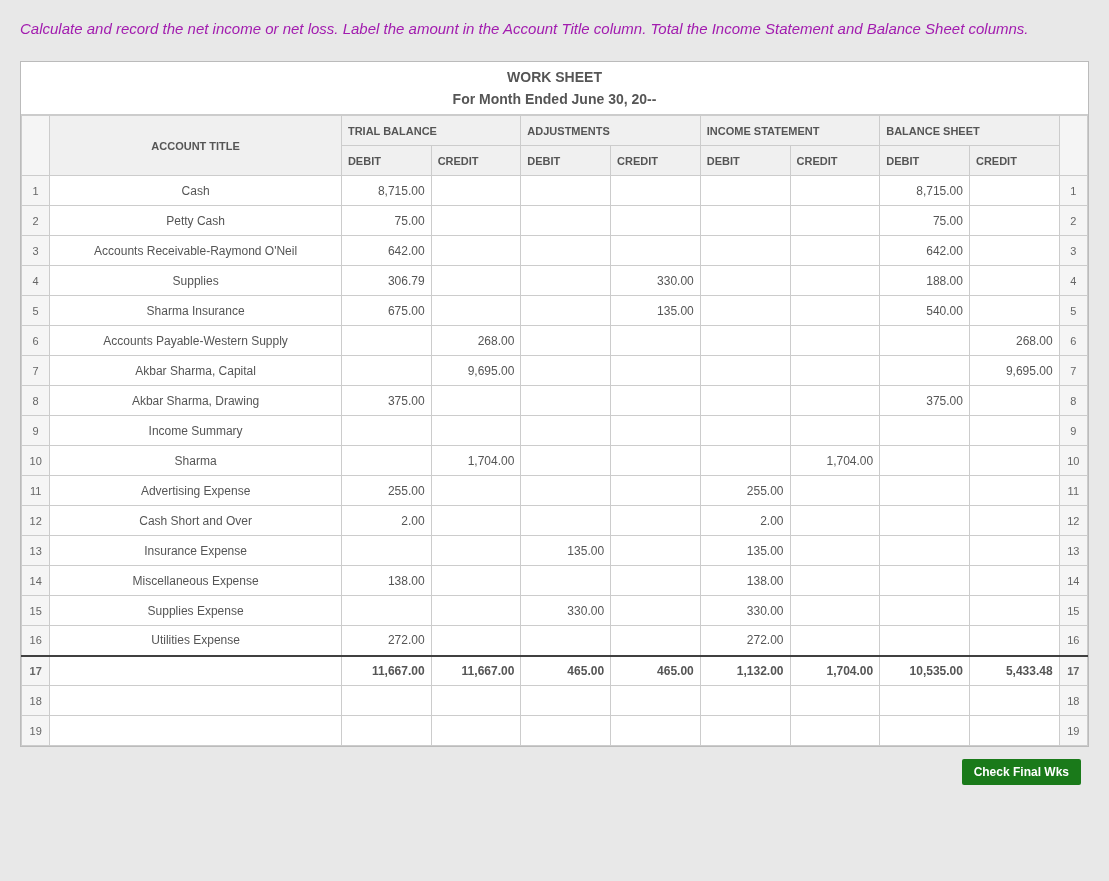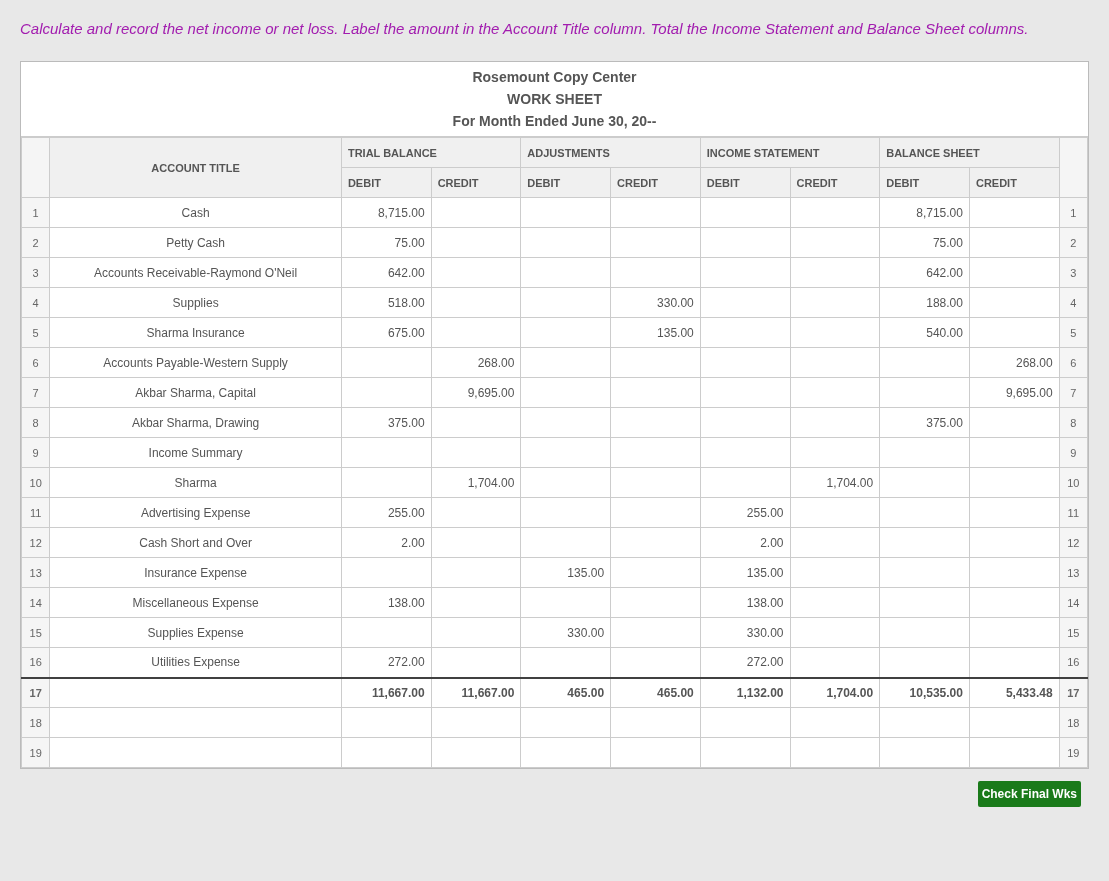--- a/index.html
+++ b/index.html
@@ -55,35 +55,34 @@
   .footer-area {
     text-align: right;
     padding: 12px 8px;
     font-size: 11px;
     color: #888;
   }
   .btn-green {
     display: inline-block;
     background: #1a7a1a;
     color: #fff;
-    padding: 6px 4px;
+    padding: 6px 12px;
     font-size: 12px;
     font-weight: bold;
     border-radius: 2px;
     cursor: pointer;
   }
 </style>
 </head>
 <body>
 
 <div class="instructions">Calculate and record the net income or net loss. Label the amount in the Account Title column. Total the Income Statement and Balance Sheet columns.</div>
 
 <div class="worksheet">
   <div class="ws-header">
-    <div>Rosemount Copy Center</div>
     <div>WORK SHEET</div>
     <div>For Month Ended June 30, 20--</div>
   </div>
 
   <table>
     <thead>
       <tr>
         <th rowspan="2" class="rownum"></th>
         <th rowspan="2" class="acct-title">ACCOUNT TITLE</th>
         <th colspan="2">TRIAL BALANCE</th>
@@ -139,21 +138,21 @@
           <td class="num"></td>
           <td class="num"></td>
           <td class="num"></td>
           <td class="num">642.00</td>
           <td class="num"></td>
           <td class="rownum">3</td>
         </tr>
         <tr>
           <td class="rownum">4</td>
           <td class="acct-title">Supplies</td>
-          <td class="num">518.00</td>
+          <td class="num">306.79</td>
           <td class="num"></td>
           <td class="num"></td>
           <td class="num">330.00</td>
           <td class="num"></td>
           <td class="num"></td>
           <td class="num">188.00</td>
           <td class="num"></td>
           <td class="rownum">4</td>
         </tr>
         <tr>

